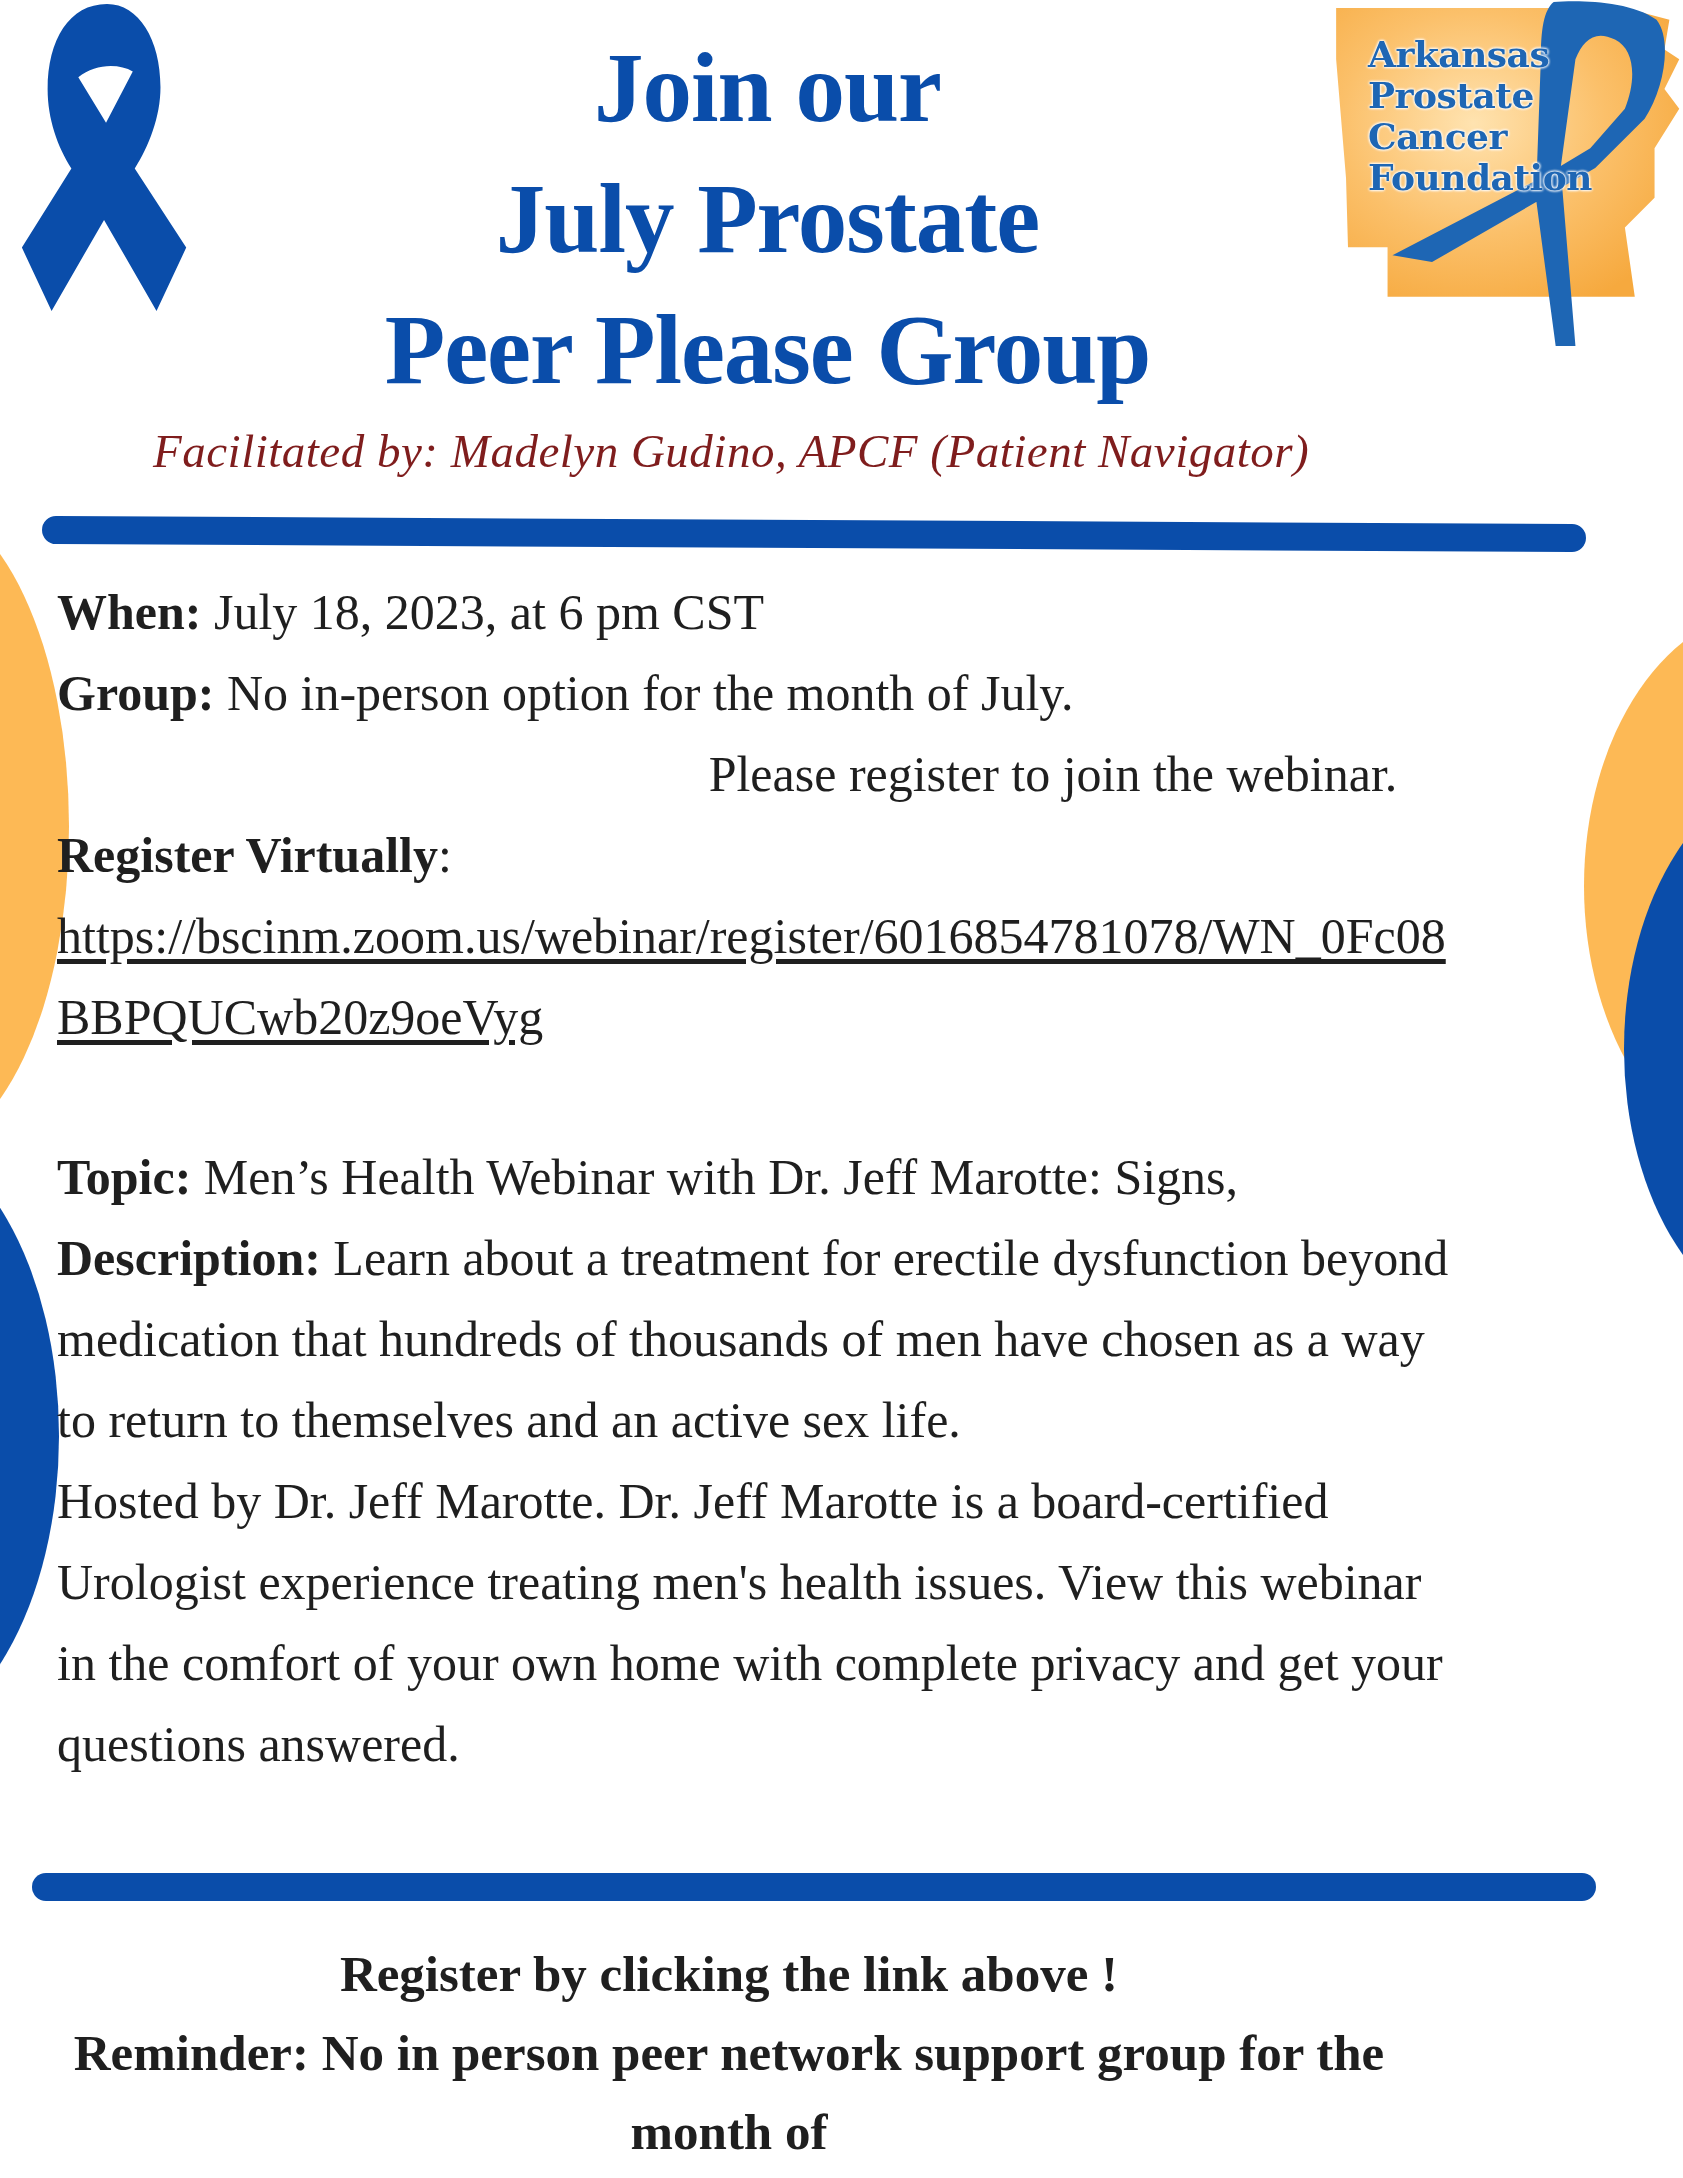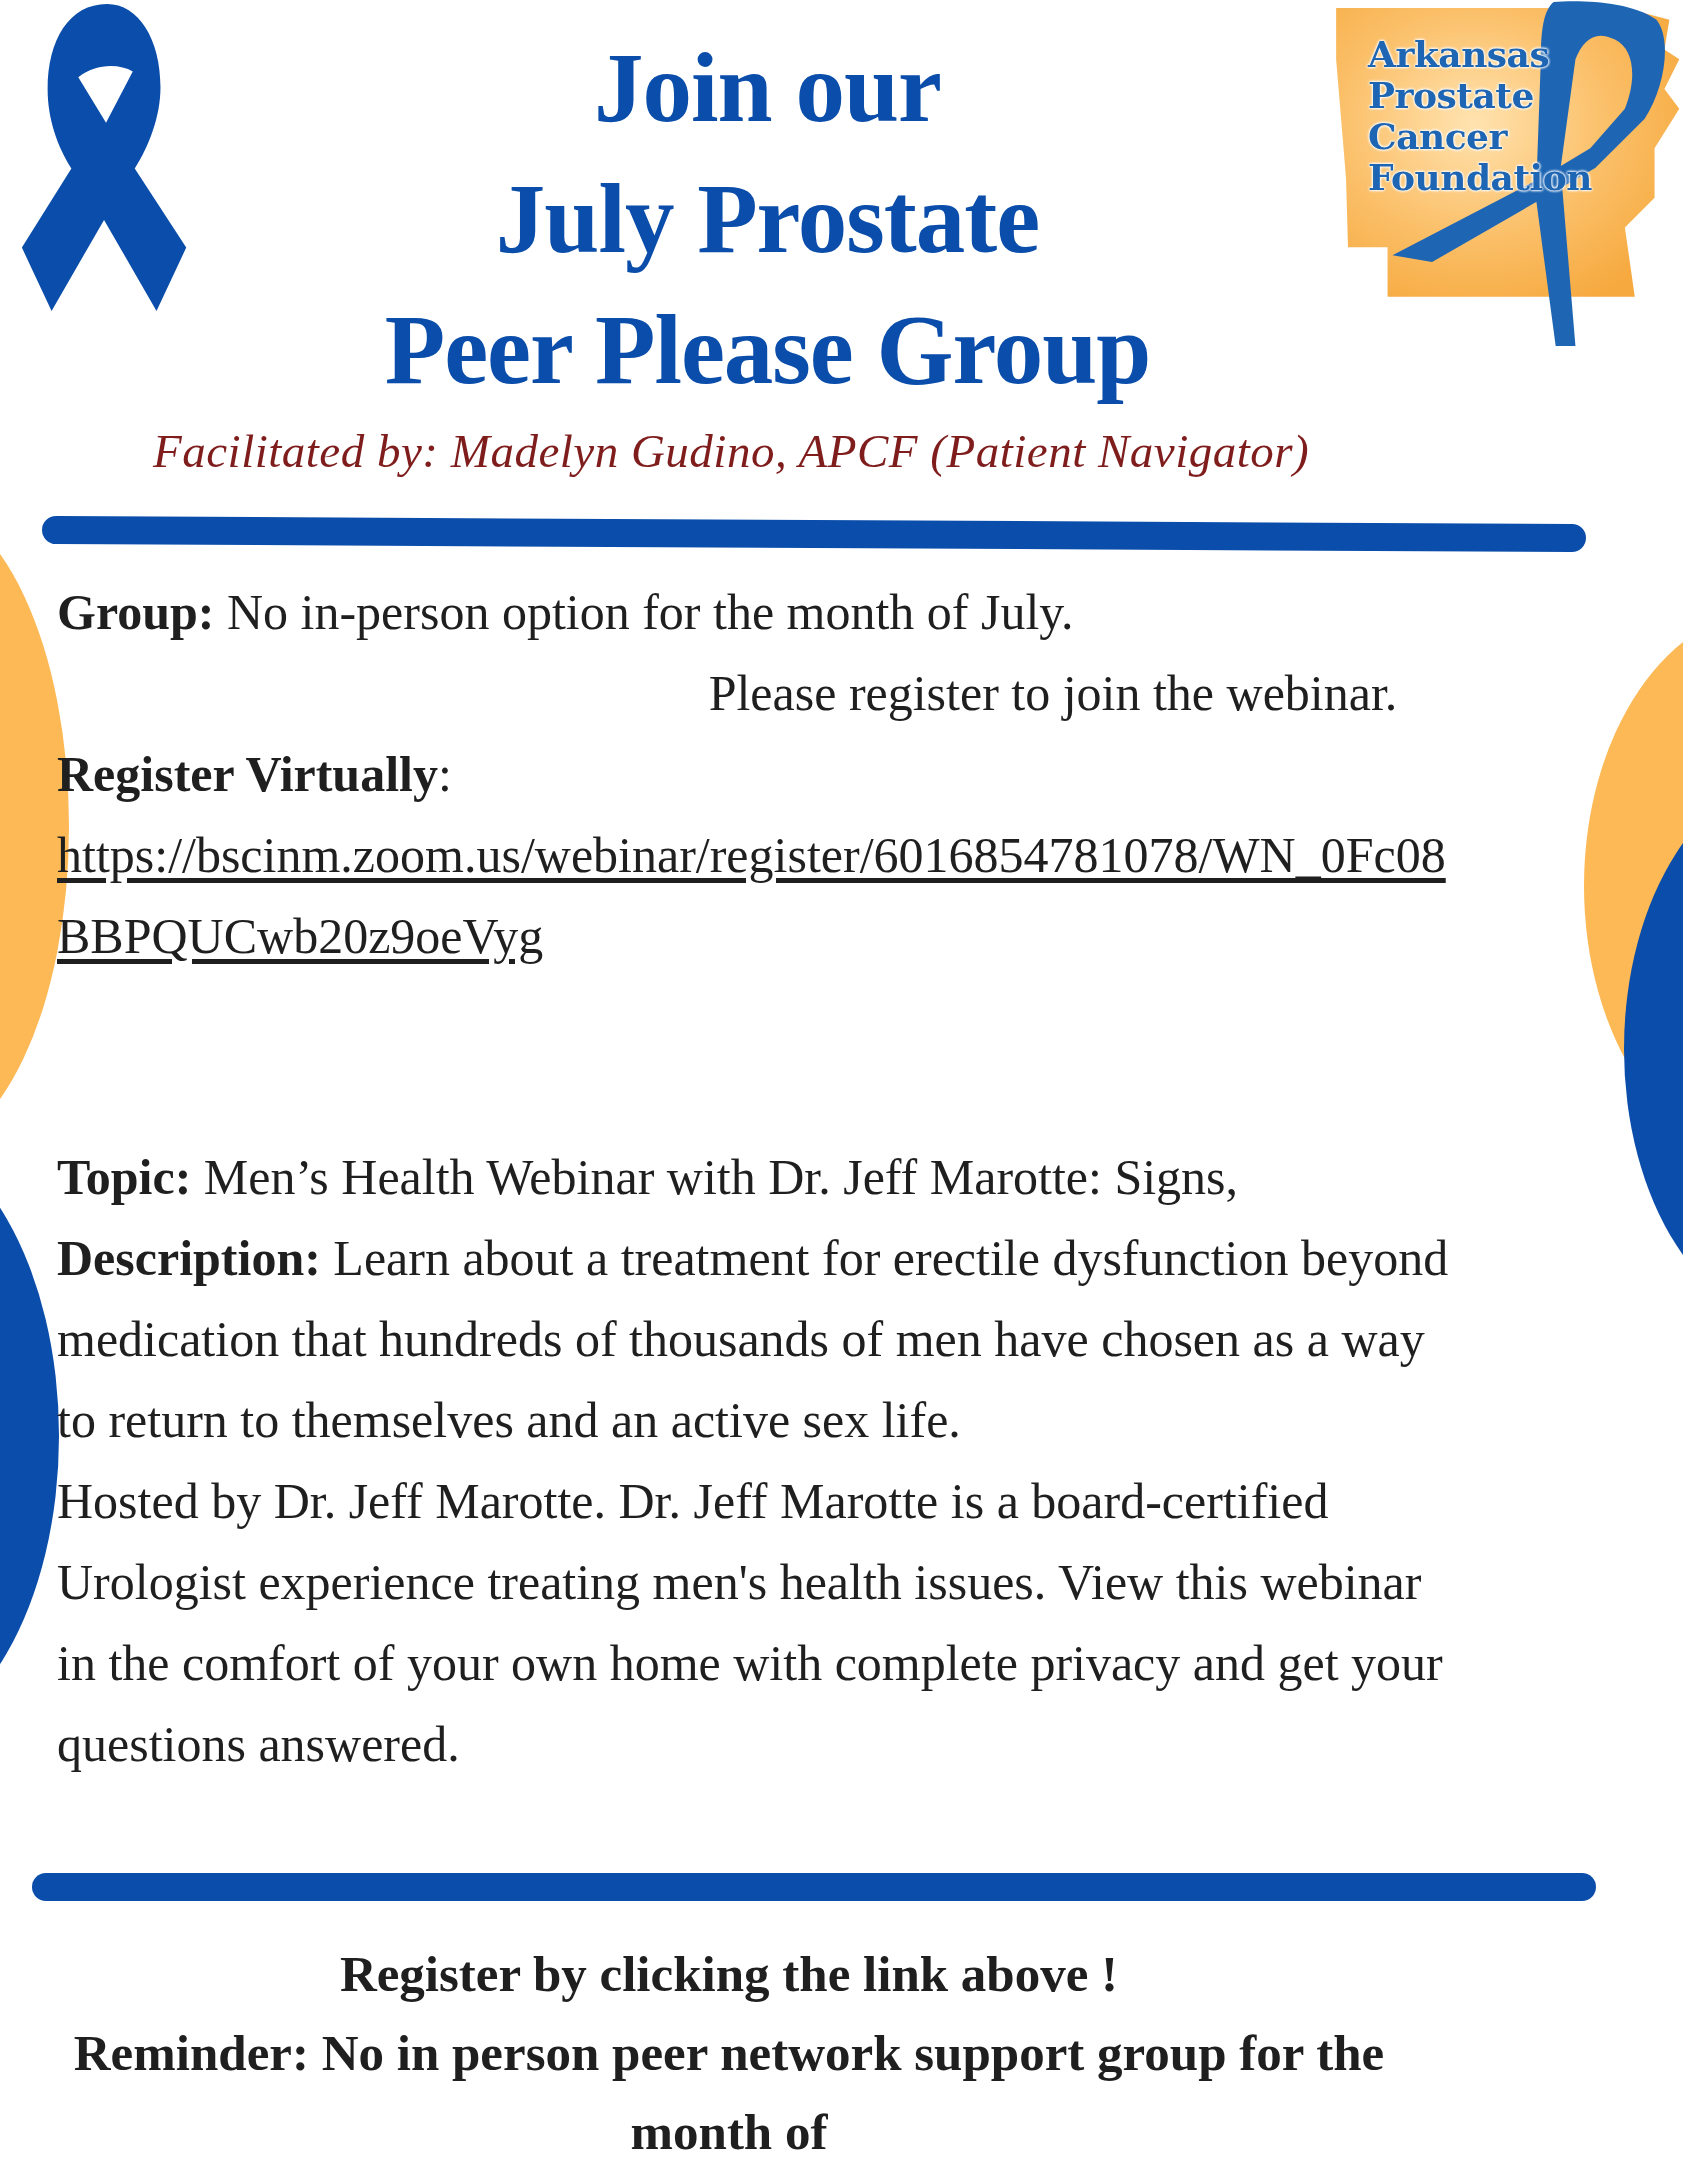--- a/index.html
+++ b/index.html
@@ -100,20 +100,23 @@
     <div>Foundation</div>
   </div>
 </div>
 
 <div class="abs facilitated">Facilitated by: Madelyn Gudino, APCF (Patient Navigator)</div>
 
 <div class="bar bar-top"></div>
 
 <div class="abs info" style="top: 572px;">
   <div class="line">
+    <b>When:</b><span> July 18, 2023, at 6 pm CST</span>
+  </div>
+  <div class="line">
     <b>Group:</b><span> No in-person option for the month of July.</span>
   </div>
   <div class="line centered-note">Please register to join the webinar.</div>
   <div class="line">
     <b>Register Virtually</b><span>:</span>
   </div>
   <div class="line">
     <span class="link">https://bscinm.zoom.us/webinar/register/6016854781078/WN_0Fc08</span>
   </div>
   <div class="line">

